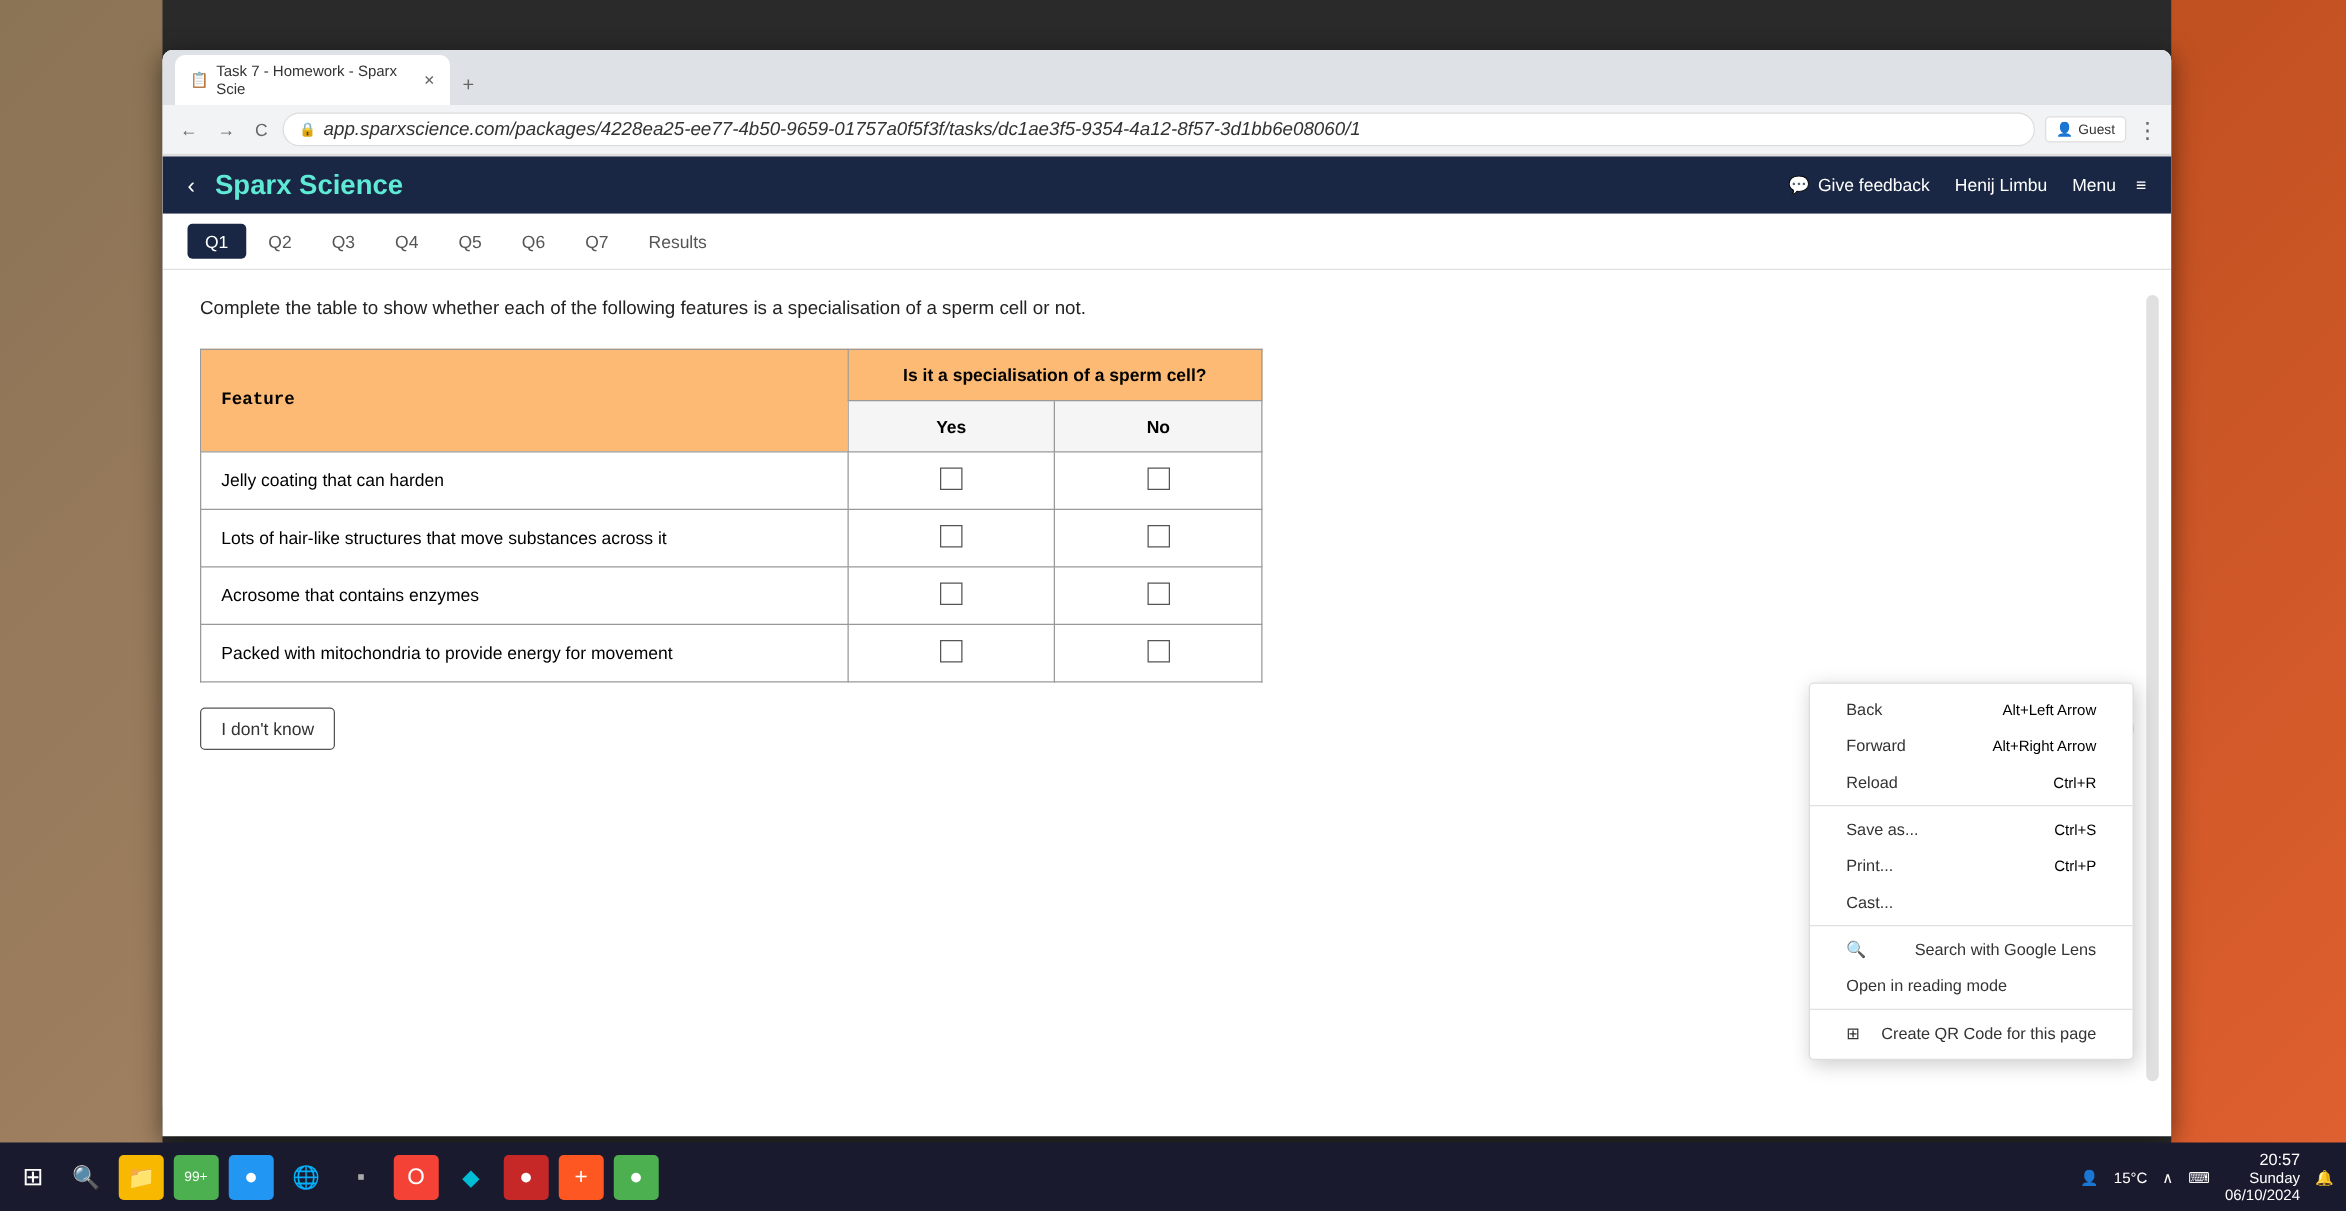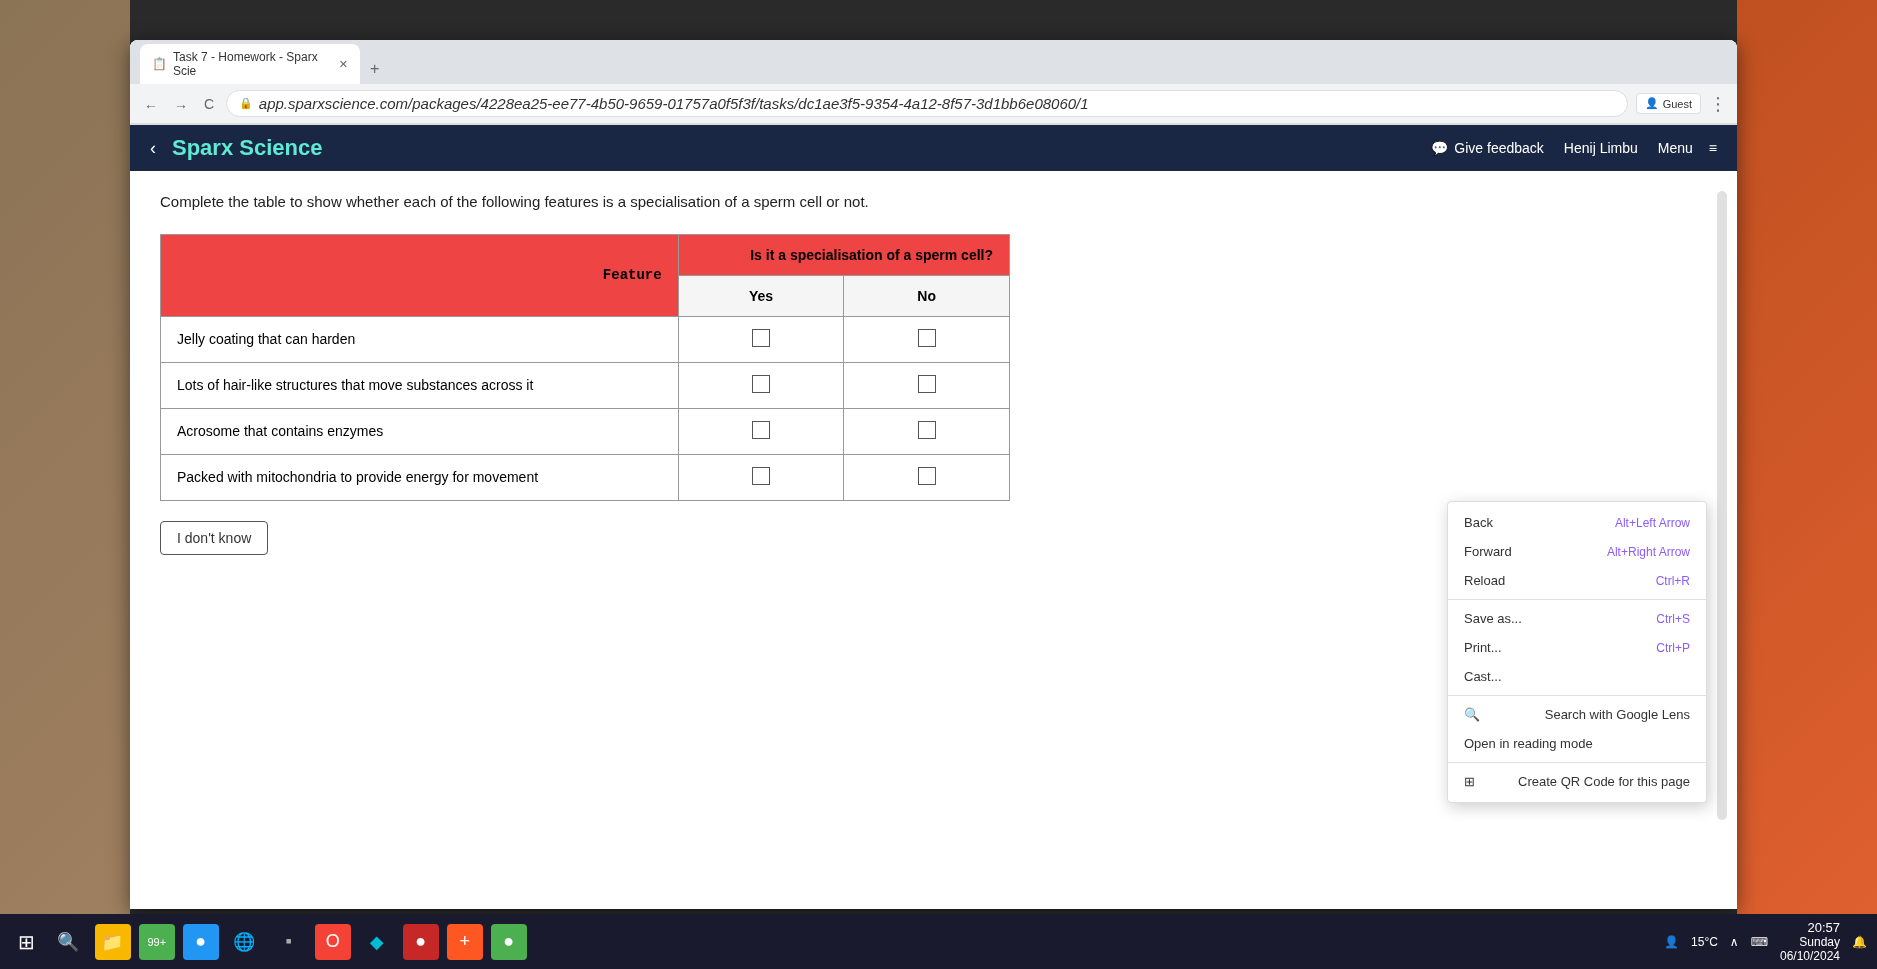--- a/index.html
+++ b/index.html
@@ -238,22 +238,21 @@
       border: 1px solid #999;
     }
 
     .data-table th, .data-table td {
       border: 1px solid #999;
       padding: 12px 16px;
       font-size: 14px;
     }
 
     .table-header-row th {
-      background: #ef4444;
-      text-align: right;
+      background: #fdba74;
     }
 
     .feature-col {
       width: 500px;
       text-align: left;
     }
 
     .yes-col, .no-col {
       width: 160px;
       text-align: center;
@@ -348,27 +347,27 @@
       width: 260px;
       padding: 6px 0;
       font-size: 13px;
       z-index: 100;
     }
 
     .context-menu-item {
       display: flex;
       align-items: center;
       justify-content: space-between;
-      padding: 7px 16px;
+      padding: 7px 29px;
       cursor: pointer;
       color: #333;
     }
 
     .context-menu-item .shortcut {
-      color: #8b5cf6;
+      color: #000000;
       font-size: 12px;
     }
 
     .context-menu-separator {
       border: none;
       border-top: 1px solid #e0e0e0;
       margin: 4px 0;
     }
 
     
@@ -487,20 +486,30 @@
             <span>Give feedback</span>
           </div>
           <span class="user-name">Henij Limbu</span>
           <div class="menu-btn">
             <span>Menu</span>
             <span>≡</span>
           </div>
         </div>
       </div>
 
+      <div class="question-tabs">
+        <button class="q-tab active">Q1</button>
+        <button class="q-tab">Q2</button>
+        <button class="q-tab">Q3</button>
+        <button class="q-tab">Q4</button>
+        <button class="q-tab">Q5</button>
+        <button class="q-tab">Q6</button>
+        <button class="q-tab">Q7</button>
+        <button class="q-tab results">Results</button>
+      </div>
 
       <div class="main-content" style="position:relative;">
 
         <p class="question-text">Complete the table to show whether each of the following features is a specialisation of a sperm cell or not.</p>
 
         <table class="data-table">
           <thead>
             <tr class="table-header-row">
               <th class="feature-col feature-header" rowspan="2">Feature</th>
               <th class="specialisation-header" colspan="2">Is it a specialisation of a sperm cell?</th>

